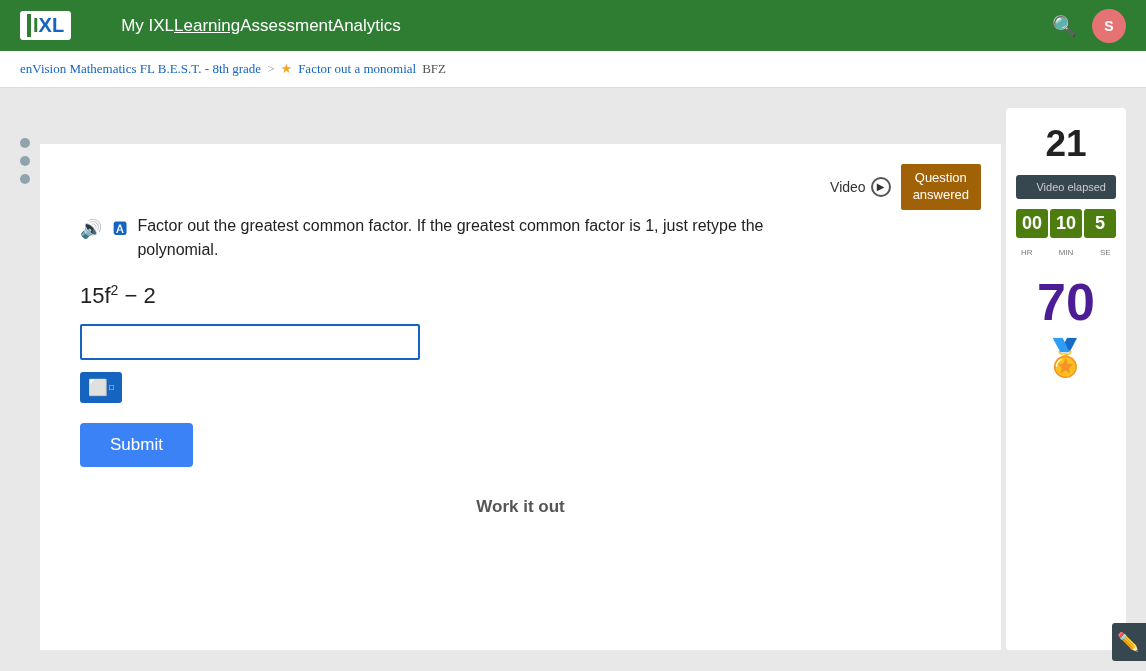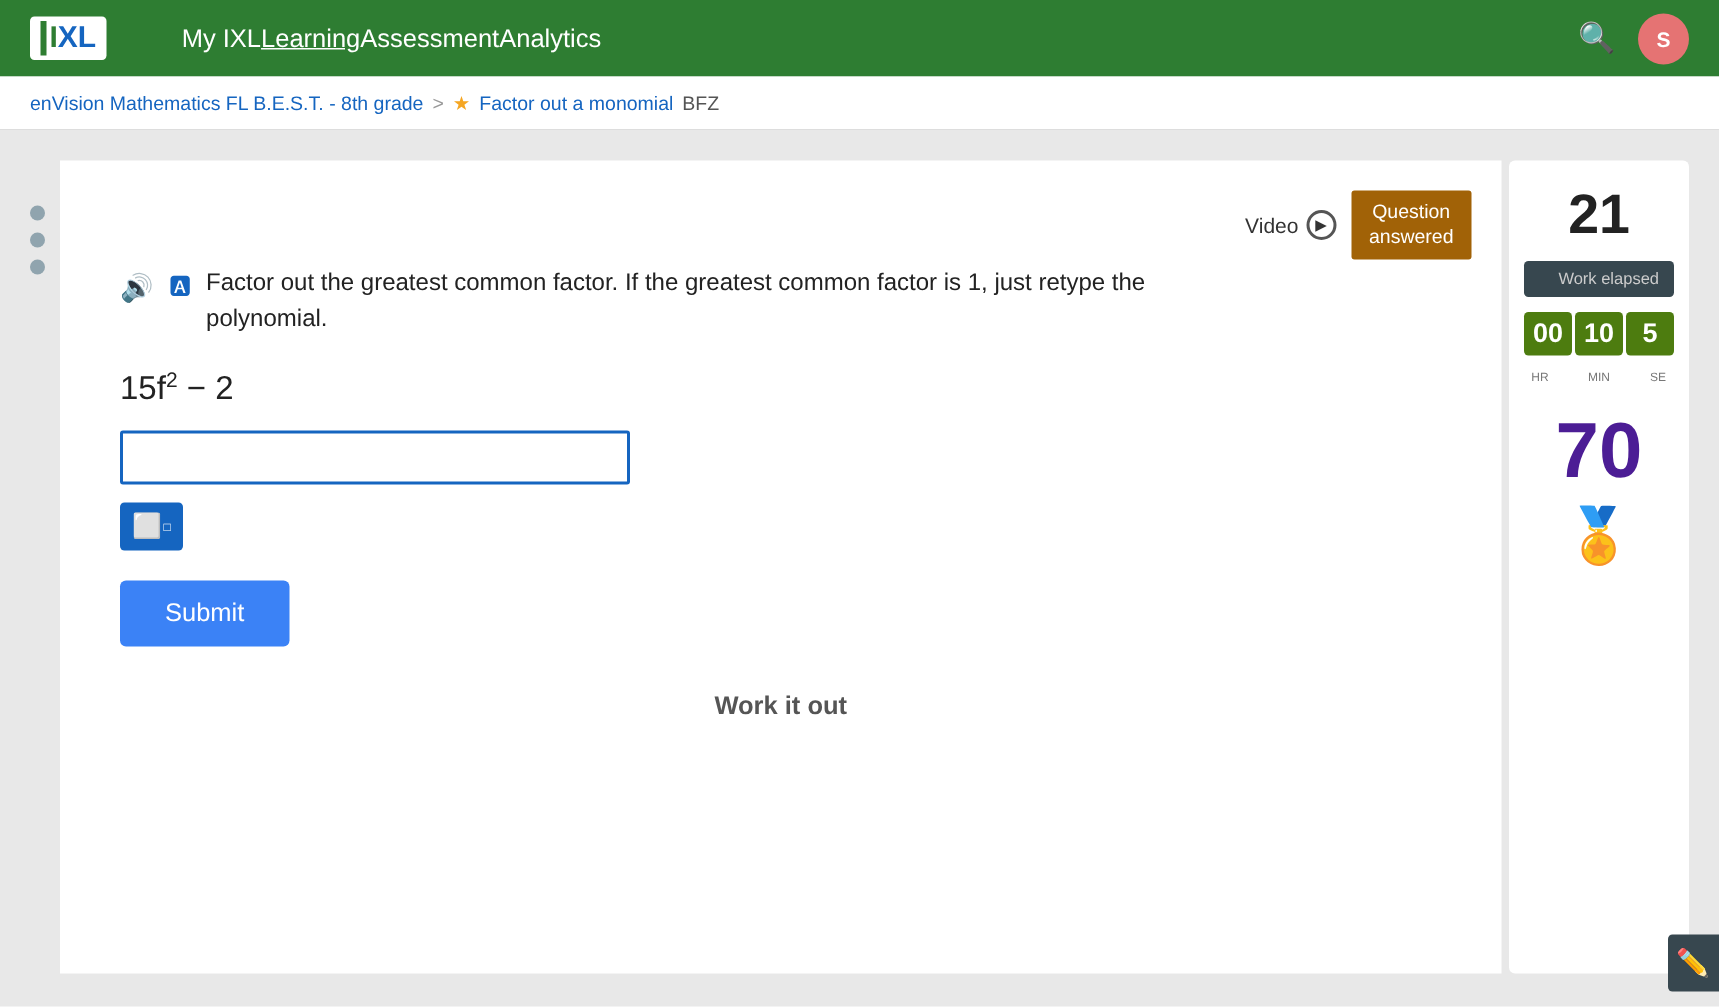--- a/index.html
+++ b/index.html
@@ -77,20 +77,21 @@
     
     .breadcrumb {
       background: white;
       padding: 10px 20px;
       font-size: 13px;
       color: #555;
       display: flex;
       align-items: center;
       gap: 6px;
       border-bottom: 1px solid #ddd;
+      font-family: Liberation Serif, serif;
     }
     .breadcrumb-link {
       color: #1565c0;
       cursor: pointer;
     }
     .breadcrumb-sep { color: #999; }
     .breadcrumb-star { color: #f5a623; }
 
     
     .main-container {
@@ -117,20 +118,21 @@
     }
 
     
     .content-area {
       flex: 1;
       background: white;
       border-radius: 0;
       padding: 30px 40px;
       position: relative;
       min-height: 400px;
+      margin-top: 36px;
     }
 
     
     .content-top-right {
       position: absolute;
       top: 20px;
       right: 20px;
       display: flex;
       gap: 10px;
       align-items: center;
@@ -458,21 +460,21 @@
       <div class="work-it-out-title">Work it out</div>
     </div>
 
   </div>
 
   <div class="right-sidebar">
 
     <div class="question-count">21</div>
 
     <div class="time-elapsed-box">
-      <div class="time-label">Work elapsed</div>
+      <div class="time-label">Video elapsed</div>
     </div>
 
     <div class="timer-digits">
       <div class="timer-segment">00</div>
       <div class="timer-segment">10</div>
       <div class="timer-segment">5</div>
     </div>
     <div class="timer-labels">
       <div class="timer-lbl">HR</div>
       <div class="timer-lbl">MIN</div>

